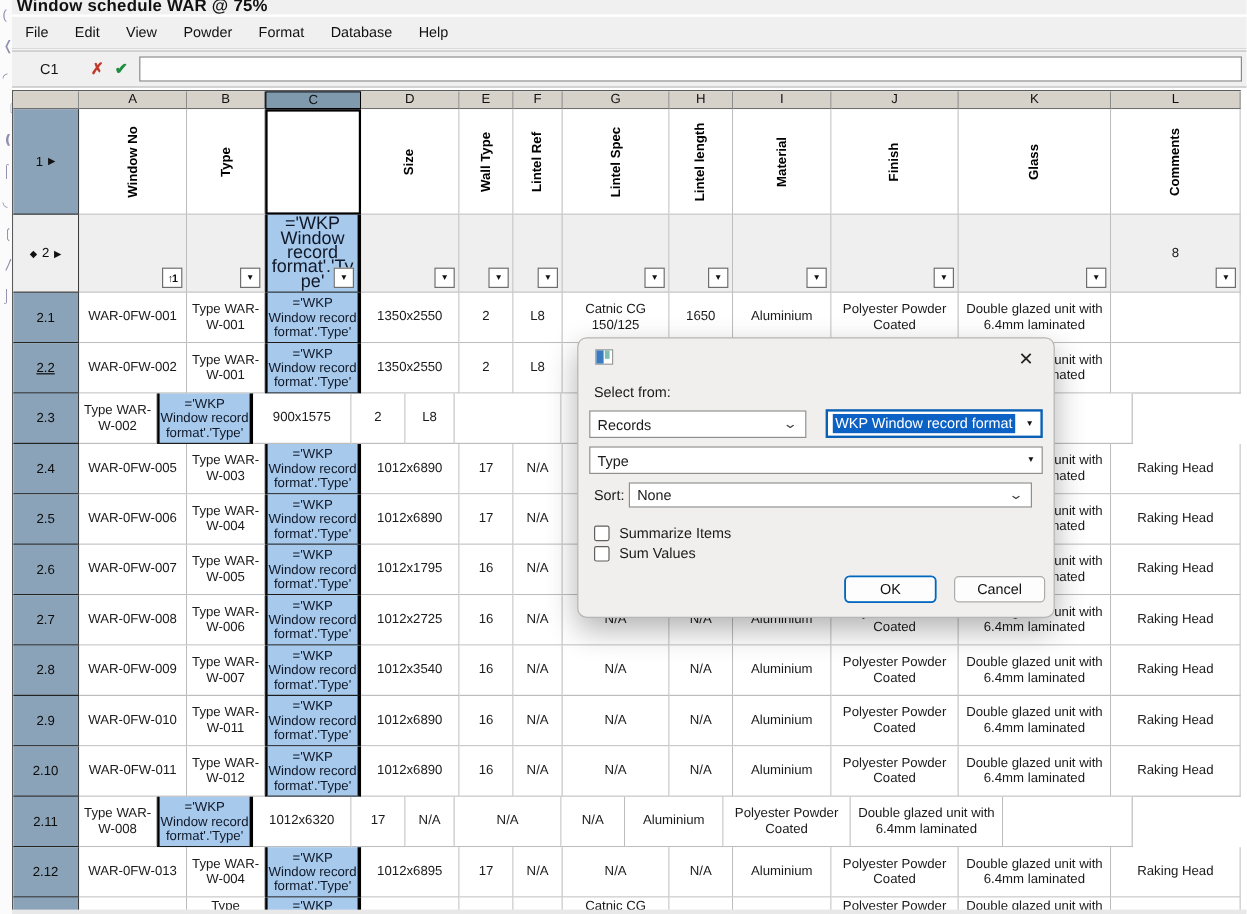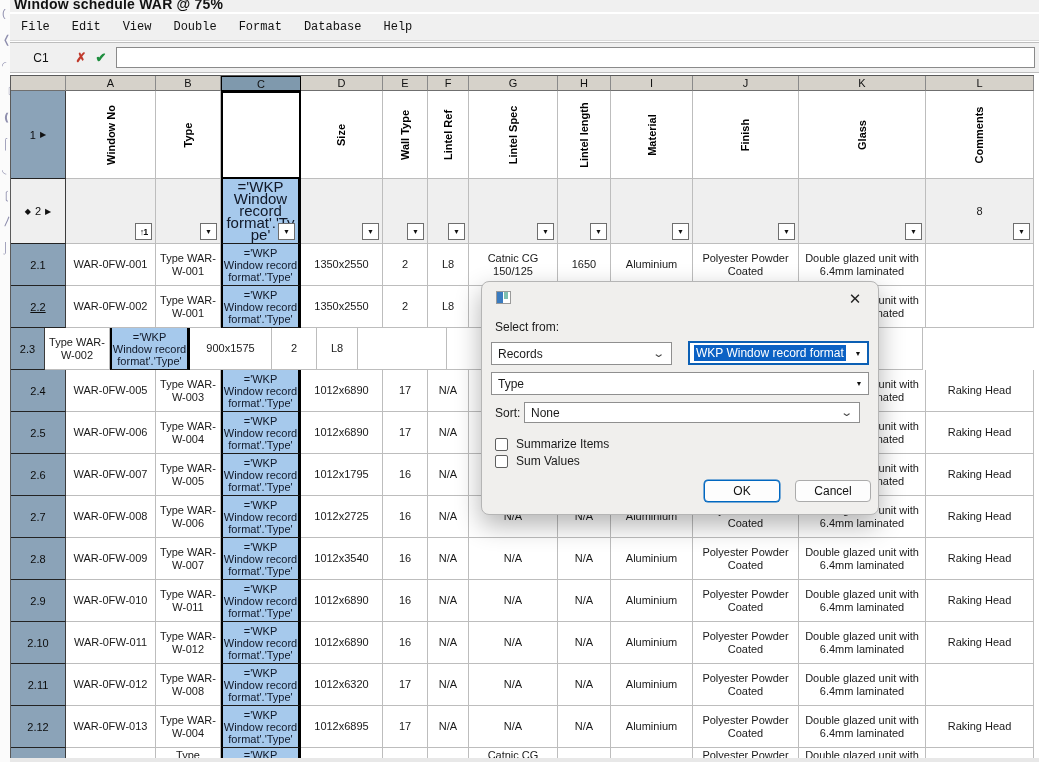--- a/index.html
+++ b/index.html
@@ -13,21 +13,21 @@
   #left-strip .g { display:block; height:26px; line-height:26px; margin-left:2px; color:#8f8fae; }
 
   
   #titlebar { position:absolute; left:10px; top:-4px; width:1029px; height:16px;
     background:#f0f0f0; }
   #titlebar .t { font-size:14px; font-weight:bold; color:#111; padding-left:4px; letter-spacing:.2px; }
 
   
   #menubar { position:absolute; left:10px; top:14px; width:1029px; height:27px;
     background:#f0f0f0; border-bottom:1px solid #d9d9d9; display:flex; align-items:center; }
-  #menubar .mi { font-size:12px; color:#111; padding:4px 11px; cursor:default;font-family:Liberation Mono, monospace; }
+  #menubar .mi { font-size:12px; color:#111; padding:4px 11px; cursor:default; }
 
   
   #formulabar { position:absolute; left:10px; top:42px; width:1029px; height:31px;
     background:#f0f0f0; border-top:1px solid #bdbdbd; border-bottom:1px solid #bdbdbd;
     display:flex; align-items:center; }
   #cellref { width:62px; text-align:center; font-size:12px; color:#111; }
   .fbtn { width:18px; height:18px; display:flex; align-items:center; justify-content:center;
     font-size:13px; font-weight:bold; margin-right:2px; }
   #fx-cancel { color:#c0392b; }
   #fx-confirm { color:#1e8e3e; }
@@ -119,21 +119,21 @@
     </div>
 
   <div id="titlebar">
     <div class="t">Window schedule WAR @ 75%</div>
   </div>
 
   <div id="menubar">
       <div class="mi">File</div>
       <div class="mi">Edit</div>
       <div class="mi">View</div>
-      <div class="mi">Double</div>
+      <div class="mi">Powder</div>
       <div class="mi">Format</div>
       <div class="mi">Database</div>
       <div class="mi">Help</div>
     </div>
 
   <div id="formulabar">
     <div id="cellref">C1</div>
     <div class="fbtn" id="fx-cancel">✗</div>
     <div class="fbtn" id="fx-confirm">✔</div>
     <input id="formula-input" value="" style="">
@@ -314,21 +314,21 @@
           <div class="wrap2"></div>
         </div>
         <div class="cell" style="width: 127px;">
           <div class="wrap2">Double glazed unit with 6.4mm laminated</div>
         </div>
         <div class="cell" style="width: 108px;">
           <div class="wrap2"></div>
         </div>
       </div>
       <div class="grow drow" style="height: 42px;">
-        <div class="cell rowhdr" style="width: 34px;">2.3</div>
+        <div class="cell rowhdr" style="width: 55px;">2.3</div>
         <div class="cell" style="width: 65px;">
           <div class="wrap2">Type WAR-W-002</div>
         </div>
         <div class="cell c-sel" style="width: 80px;">
           <div class="c-formula" style="font-size: 11px;">='WKP Window record format'.'Type'</div>
         </div>
         <div class="cell" style="width: 82px;">
           <div class="wrap2">900x1575</div>
         </div>
         <div class="cell" style="width: 45px;">
@@ -624,23 +624,20 @@
         </div>
         <div class="cell" style="width: 127px;">
           <div class="wrap2">Double glazed unit with 6.4mm laminated</div>
         </div>
         <div class="cell" style="width: 108px;">
           <div class="wrap2">Raking Head</div>
         </div>
       </div>
       <div class="grow drow" style="height: 42px;">
         <div class="cell rowhdr" style="width: 55px;">2.11</div>
-        <div class="cell" style="width: 90px;">
-          <div class="wrap2">WAR-0FW-012</div>
-        </div>
         <div class="cell" style="width: 65px;">
           <div class="wrap2">Type WAR-W-008</div>
         </div>
         <div class="cell c-sel" style="width: 80px;">
           <div class="c-formula" style="font-size: 11px;">='WKP Window record format'.'Type'</div>
         </div>
         <div class="cell" style="width: 82px;">
           <div class="wrap2">1012x6320</div>
         </div>
         <div class="cell" style="width: 45px;">

